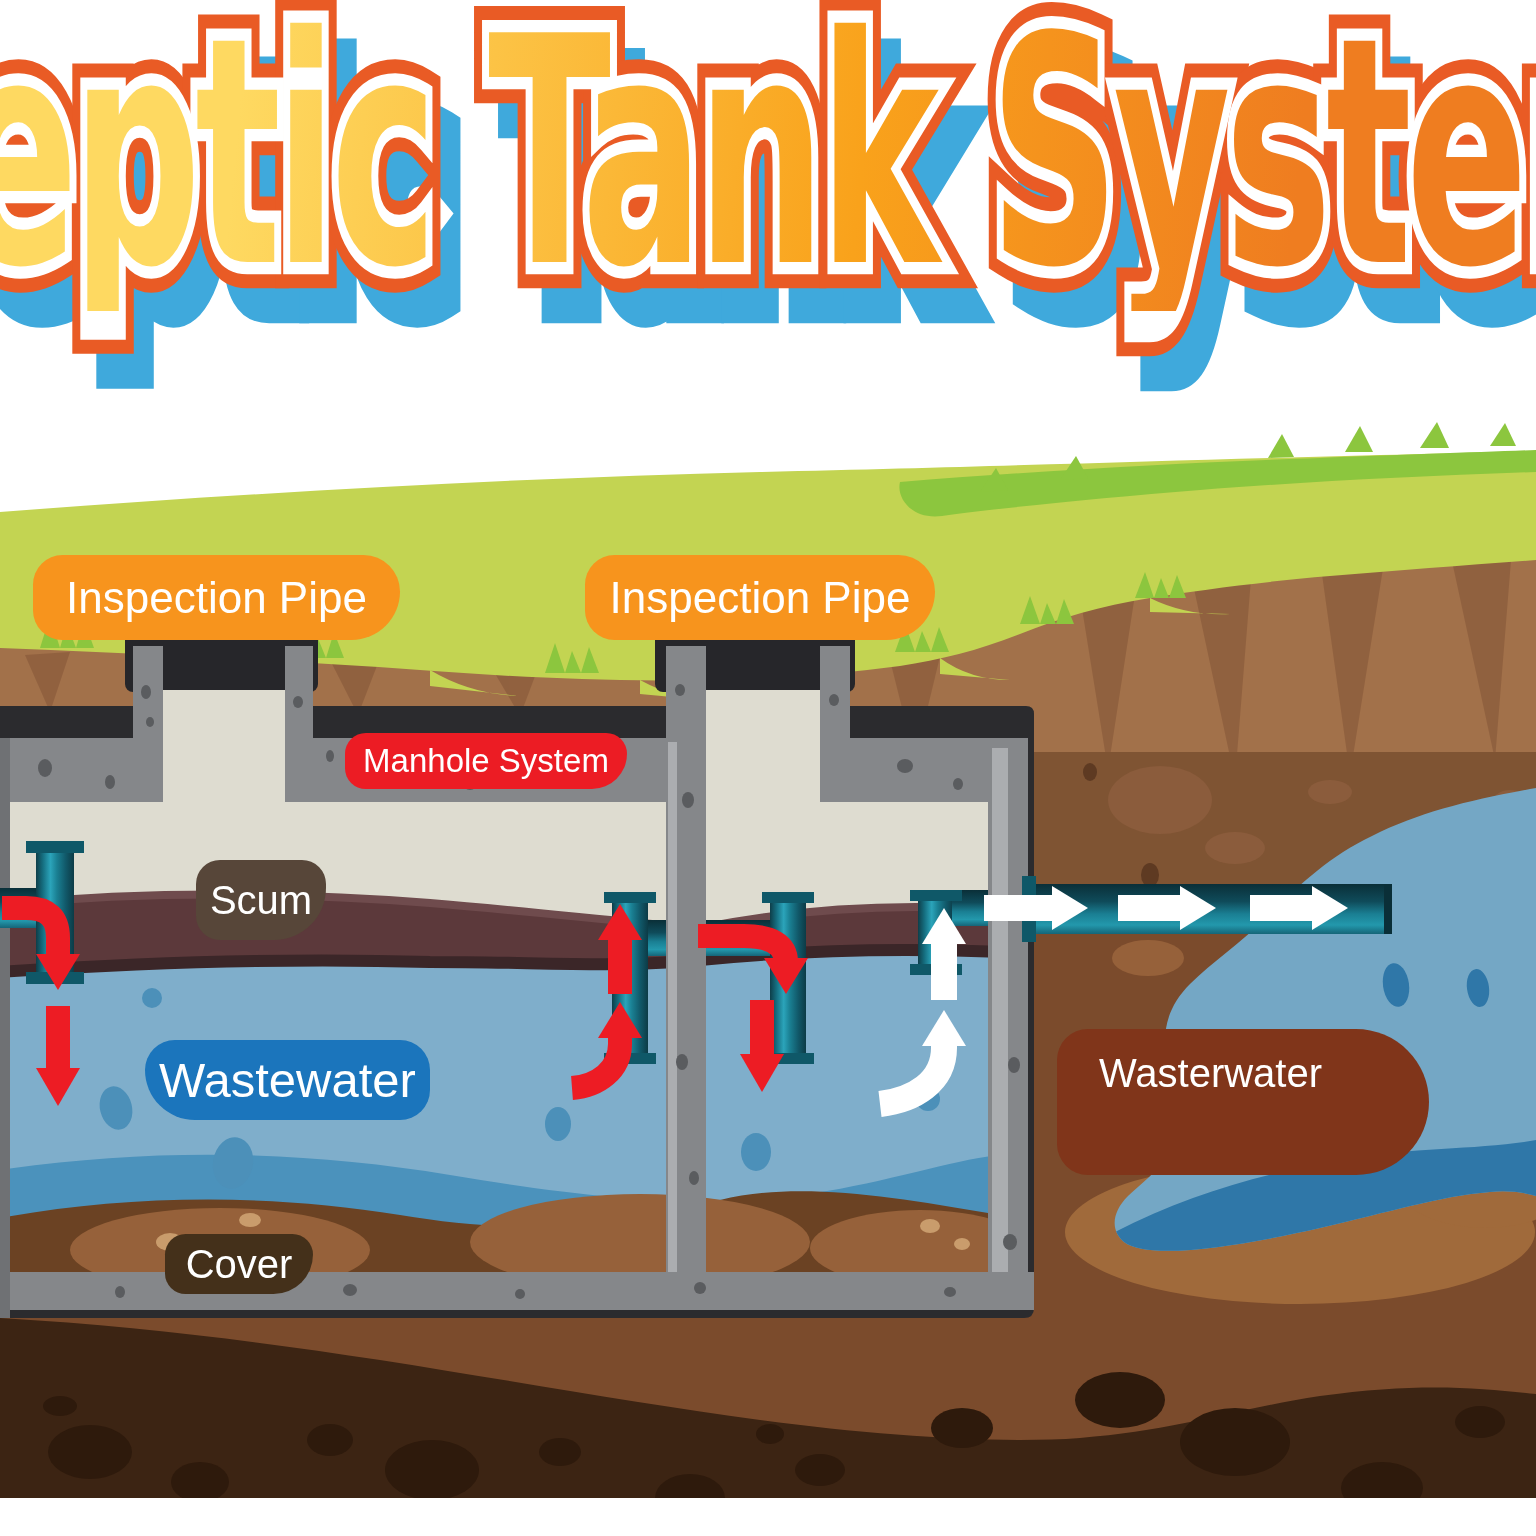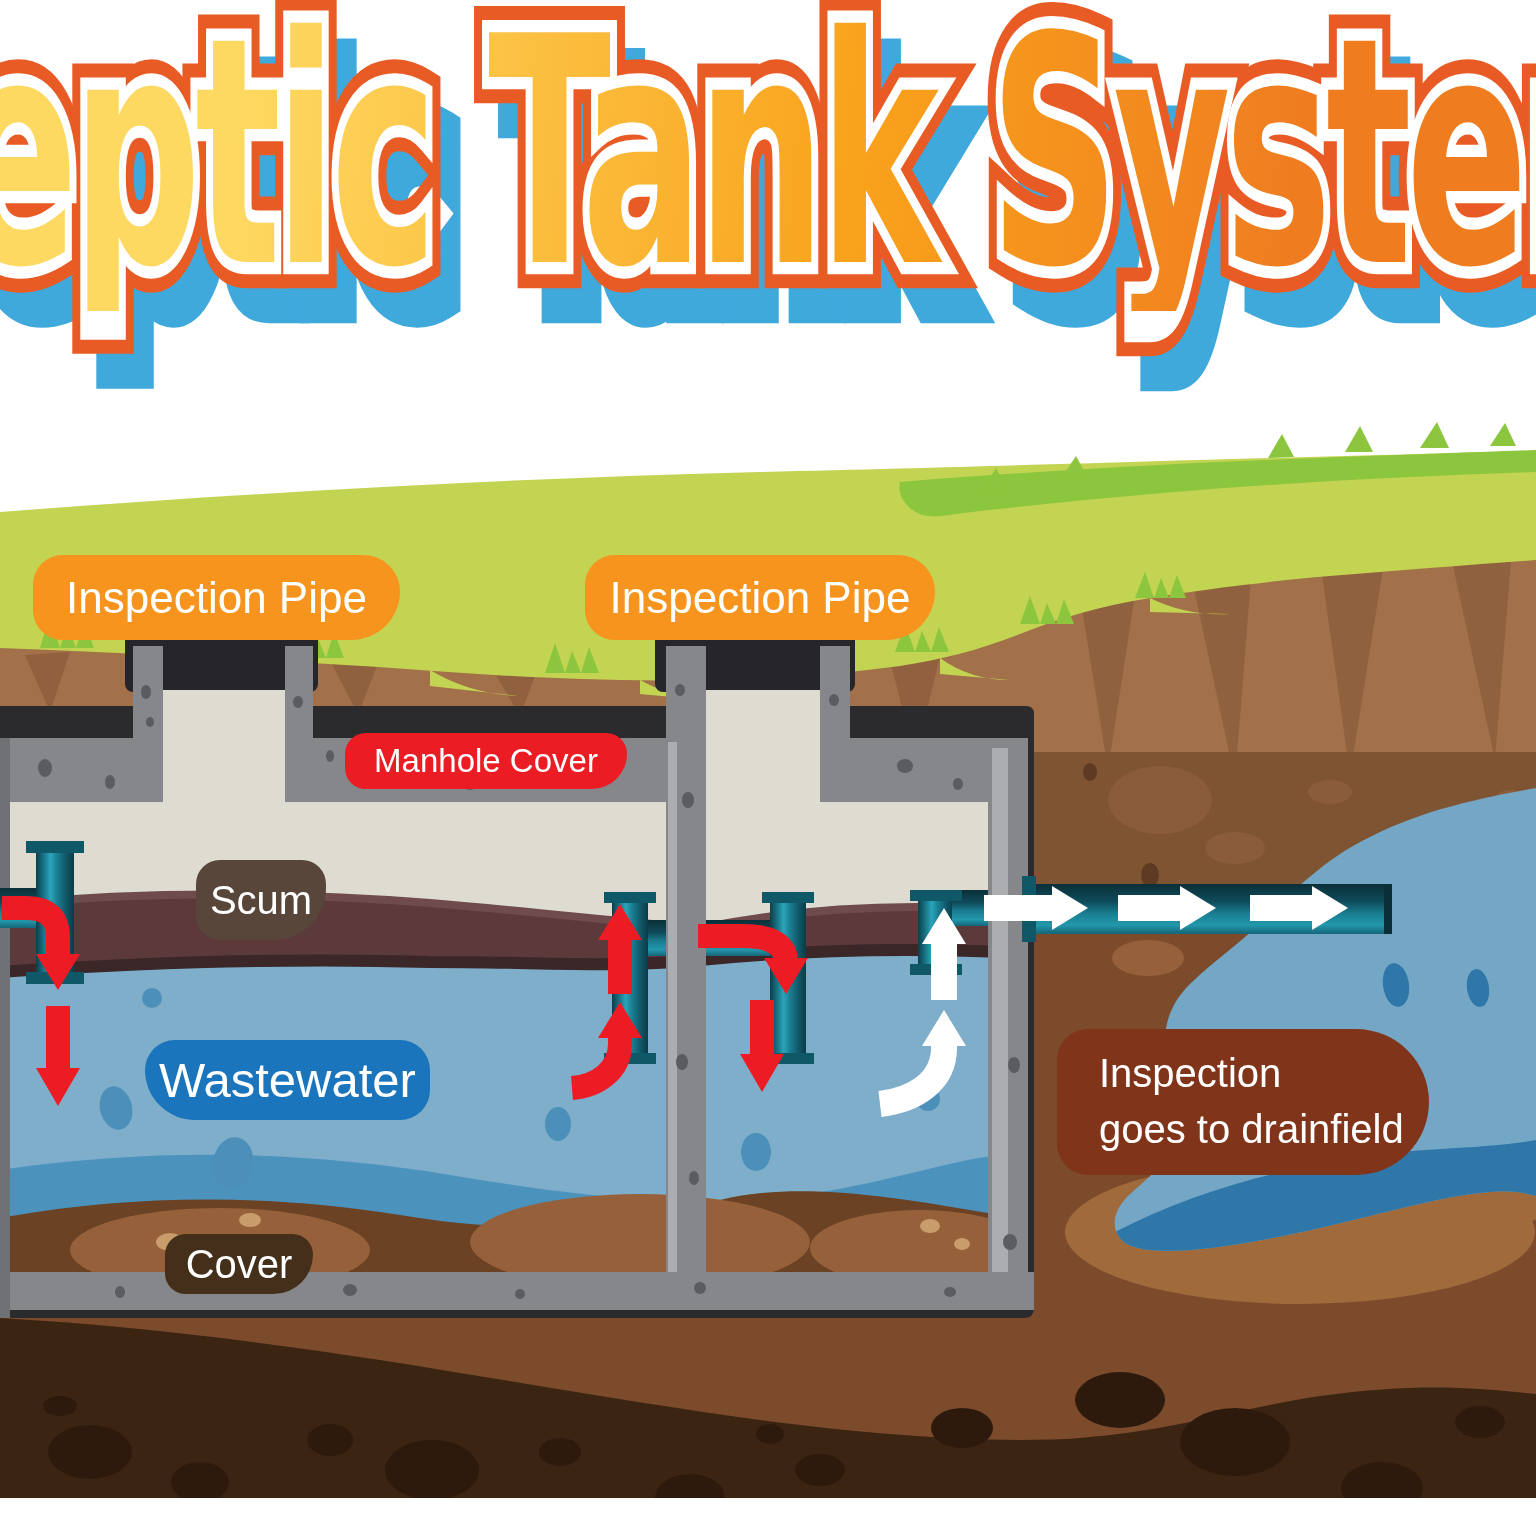--- a/index.html
+++ b/index.html
@@ -331,21 +331,20 @@
 
   <div class="title-wrap">
     <span class="t t-shadow">Septic Tank System</span>
     <span class="t t-outline">Septic Tank System</span>
     <span class="t t-white">Septic Tank System</span>
     <span class="t t-fill">Septic Tank System</span>
   </div>
 
   <div class="lbl lbl-insp1">Inspection Pipe</div>
   <div class="lbl lbl-insp2">Inspection Pipe</div>
-  <div class="lbl lbl-manhole">Manhole Cover</div>
+  <div class="lbl lbl-manhole">Manhole System</div>
   <div class="lbl lbl-scum">Scum</div>
   <div class="lbl lbl-waste">Wastewater</div>
   <div class="lbl lbl-sludge">Cover</div>
   <div class="lbl lbl-drain">
-    <span>Inspection</span>
-    <span>goes to drainfield</span>
+    <span>Wasterwater</span>
   </div>
 </div>
 
 </body></html>

